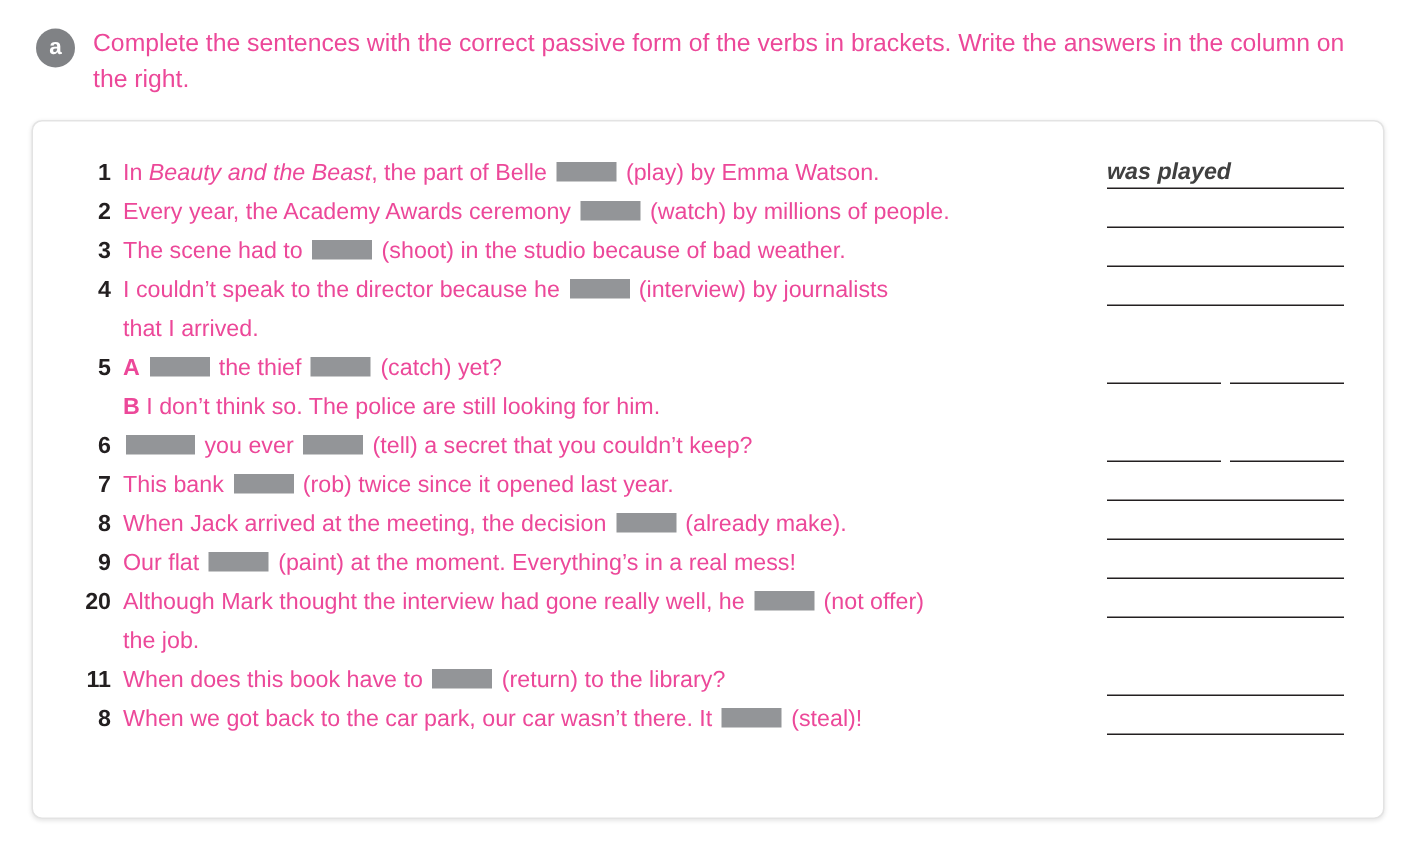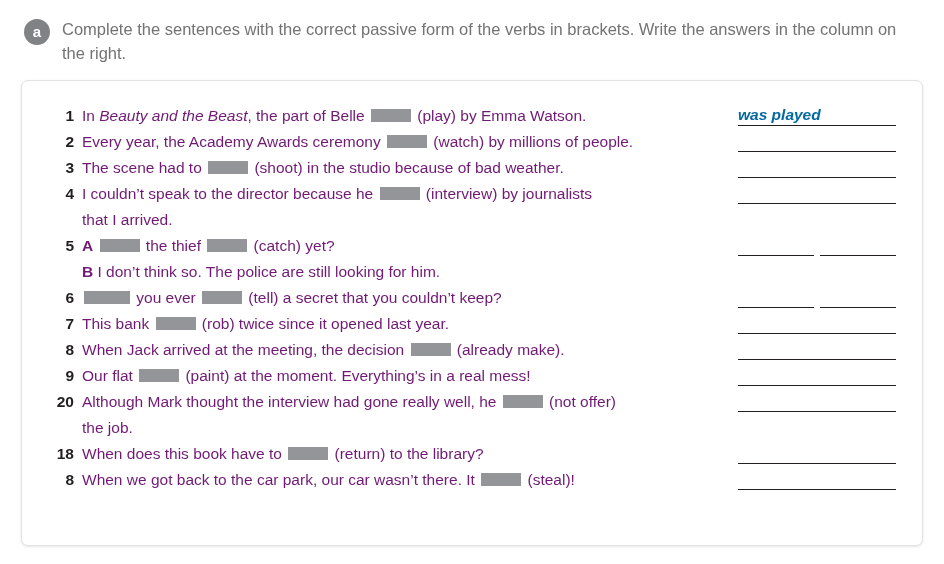--- a/index.html
+++ b/index.html
@@ -39,21 +39,21 @@
     color: #ffffff;
     font-size: 15px;
     font-weight: bold;
     line-height: 26px;
     text-align: center;
     margin-top: 1px;
   }
   .instruction-text {
     font-size: 16.5px;
     line-height: 1.45;
-    color: #737373;
+    color: #ec4899;
     max-width: 880px;
   }
 
   
   .card {
     position: relative;
     margin-top: 14px;
     margin-left: 3px;
     margin-right: 3px;
     height: 466px;
@@ -84,21 +84,21 @@
     line-height: 26px;
     padding-right: 8px;
     box-sizing: border-box;
     color: #231f20;
   }
 
   .sentence {
     flex: 1 1 auto;
     font-size: 15.5px;
     line-height: 26px;
-    color: #701a75;
+    color: #ec4899;
     padding-right: 14px;
   }
   .sentence .it { font-style: italic; }
   .sentence .bold { font-weight: bold; }
 
   .gap {
     display: inline-block;
     background: #939598;
     height: 13px;
     vertical-align: middle;
@@ -129,21 +129,21 @@
     left: 82px;
     right: 0;
   }
   .answer .filled {
     position: absolute;
     left: 0;
     bottom: 5px;
     font-size: 15.5px;
     font-style: italic;
     font-weight: bold;
-    color: #0369a1;
+    color: #404040;
     line-height: 18px;
   }
 </style>
 </head>
 <body>
 
 <div class="page">
 
   <div class="instruction">
     <div class="task-badge">a</div>
@@ -234,21 +234,21 @@
           <div class="answer ">
             <div class="line"></div>
           </div>
         </div>
         <div class="row cont">
           <div class="num"></div>
           <div class="sentence">the job.</div>
           <div class="answer none"></div>
         </div>
         <div class="row">
-          <div class="num">18</div>
+          <div class="num">11</div>
           <div class="sentence">When does this book have to <span class="gap w2"></span> (return) to the library?</div>
           <div class="answer ">
             <div class="line"></div>
           </div>
         </div>
         <div class="row">
           <div class="num">8</div>
           <div class="sentence">When we got back to the car park, our car wasn’t there. It <span class="gap w2"></span> (steal)!</div>
           <div class="answer ">
             <div class="line"></div>

